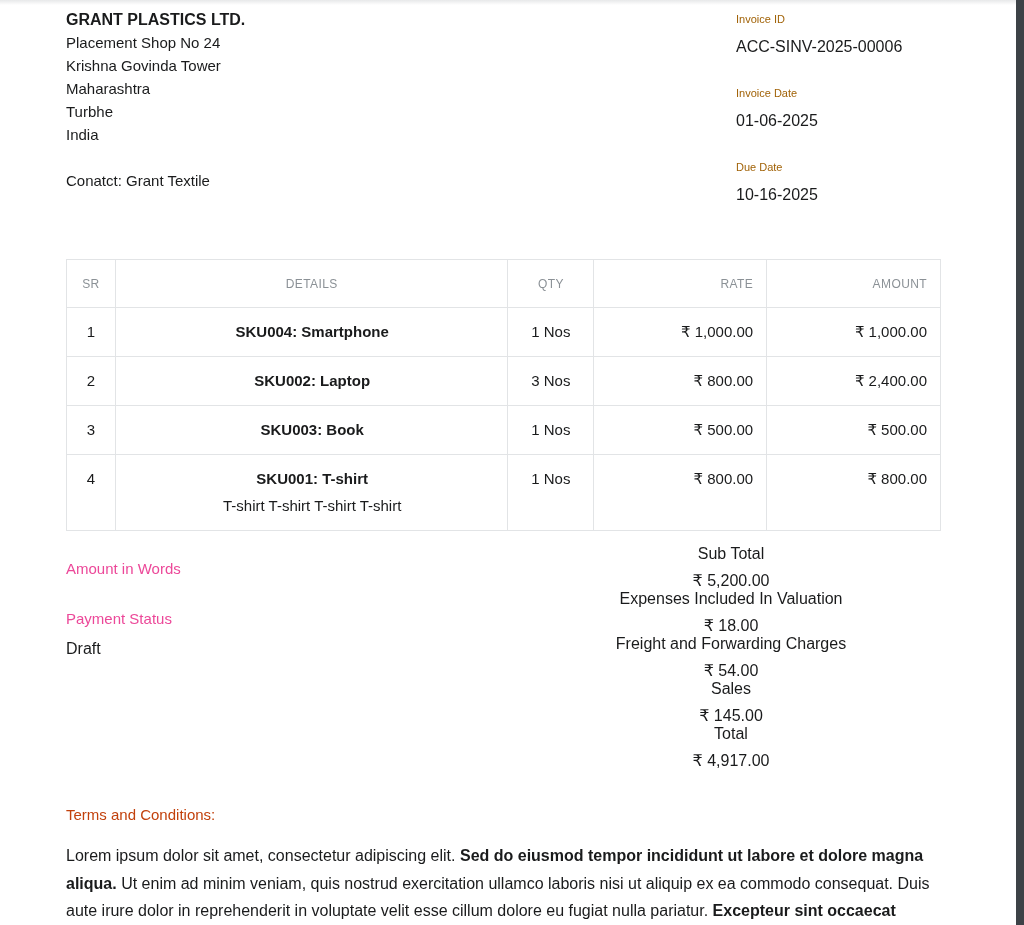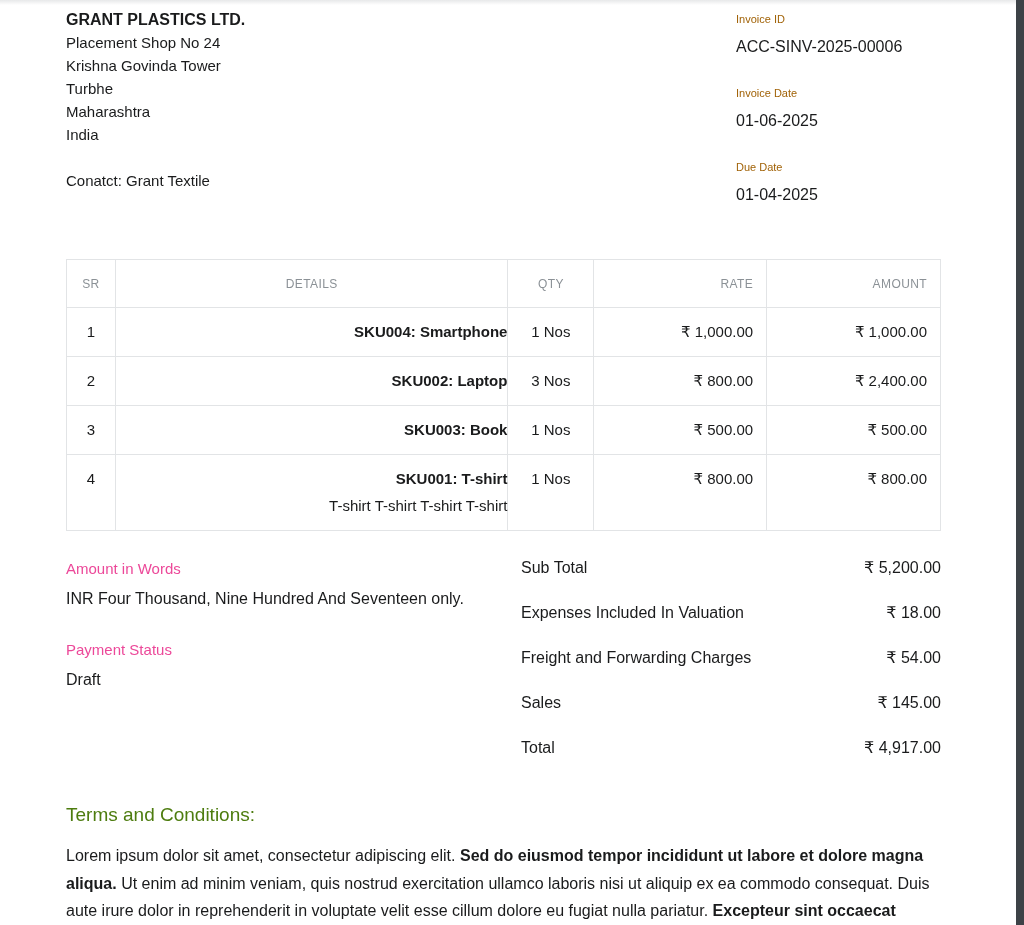--- a/index.html
+++ b/index.html
@@ -49,76 +49,76 @@
     color: #8b9196;
     letter-spacing: 0.4px;
   }
   th.col-sr      { width: 49px;  text-align: center; }
   th.col-details { width: 393px; text-align: center; }
   th.col-qty     { width: 86px;  text-align: center; }
   th.col-rate    { width: 173px; text-align: right; padding-right: 13px; }
   th.col-amount  { width: 174px; text-align: right; padding-right: 13px; }
   table.items td { font-size: 15px; padding-top: 15px; padding-bottom: 15px; vertical-align: top; }
   td.cell-sr     { text-align: center; }
-  td.cell-details{ padding-left: 1px; text-align: right; }
+  td.cell-details{ padding-left: 1px; text-align: center; }
   td.cell-qty    { text-align: center; }
   td.cell-rate, td.cell-amount { text-align: right; padding-right: 13px; }
   .item-name { font-weight: bold; line-height: 18px; }
   .item-description { font-weight: normal; line-height: 18px; margin-top: 9px; }
   .item-description:empty { display: none; }
   
   .summary { display: flex; margin-top: 14px; }
   .summary-left { width: 455px; padding-top: 13px; }
   .aiw-label, .ps-label { font-size: 15px; line-height: 21px; color: #ec4899; }
   .aiw-value { font-size: 16px; line-height: 22px; margin-top: 9px; }
   .ps-label { margin-top: 29px; }
   .ps-value { font-size: 16px; line-height: 22px; margin-top: 9px; }
   .summary-right { flex: 1; }
   .total-row {
     display: flex; justify-content: space-between; align-items: center;
-    height: 45px; font-size: 16px;
+    height: 45px; font-size: 16px; flex-direction: column;
   }
   
   .terms { margin-top: 34px; }
-  .terms-label { font-size: 19px; line-height: 21px; color: #4d7c0f; }
+  .terms-label { font-size: 15px; line-height: 21px; color: #c2410c; }
   .terms-text { font-size: 16px; line-height: 27.5px; margin-top: 17px; }
   .terms-text .seg-bold { font-weight: bold; }
 </style>
 </head>
 <body>
 
 <div class="top-shadow"></div>
 
 <div class="content">
 
   <div class="doc-header">
     <div class="seller-block">
       <div class="seller-name">GRANT PLASTICS LTD.</div>
       <div class="seller-address">
         <div>Placement Shop No 24</div>
         <div>Krishna Govinda Tower</div>
+        <div>Maharashtra</div>
         <div>Turbhe</div>
-        <div>Maharashtra</div>
         <div>India</div>
       </div>
       <div class="seller-contact">Conatct: Grant Textile</div>
     </div>
 
     <div class="meta-block">
       <div class="meta-group">
         <div class="meta-label">Invoice ID</div>
         <div class="meta-value">ACC-SINV-2025-00006</div>
       </div>
       <div class="meta-group">
         <div class="meta-label">Invoice Date</div>
         <div class="meta-value">01-06-2025</div>
       </div>
       <div class="meta-group">
         <div class="meta-label">Due Date</div>
-        <div class="meta-value">01-04-2025</div>
+        <div class="meta-value">10-16-2025</div>
       </div>
     </div>
   </div>
 
   <table class="items">
     <thead>
       <tr>
         <th class="col-sr">SR</th>
         <th class="col-details">DETAILS</th>
         <th class="col-qty">QTY</th>
@@ -166,21 +166,20 @@
         <td class="cell-qty">1 Nos</td>
         <td class="cell-rate">₹ 800.00</td>
         <td class="cell-amount">₹ 800.00</td>
       </tr>
     </tbody>
   </table>
 
   <div class="summary">
     <div class="summary-left">
       <div class="aiw-label">Amount in Words</div>
-      <div class="aiw-value">INR Four Thousand, Nine Hundred And Seventeen only.</div>
       <div class="ps-label">Payment Status</div>
       <div class="ps-value">Draft</div>
     </div>
     <div class="summary-right">
       <div class="total-row">
         <span>Sub Total</span>
         <span>₹ 5,200.00</span>
       </div>
       <div class="total-row">
         <span>Expenses Included In Valuation</span>

